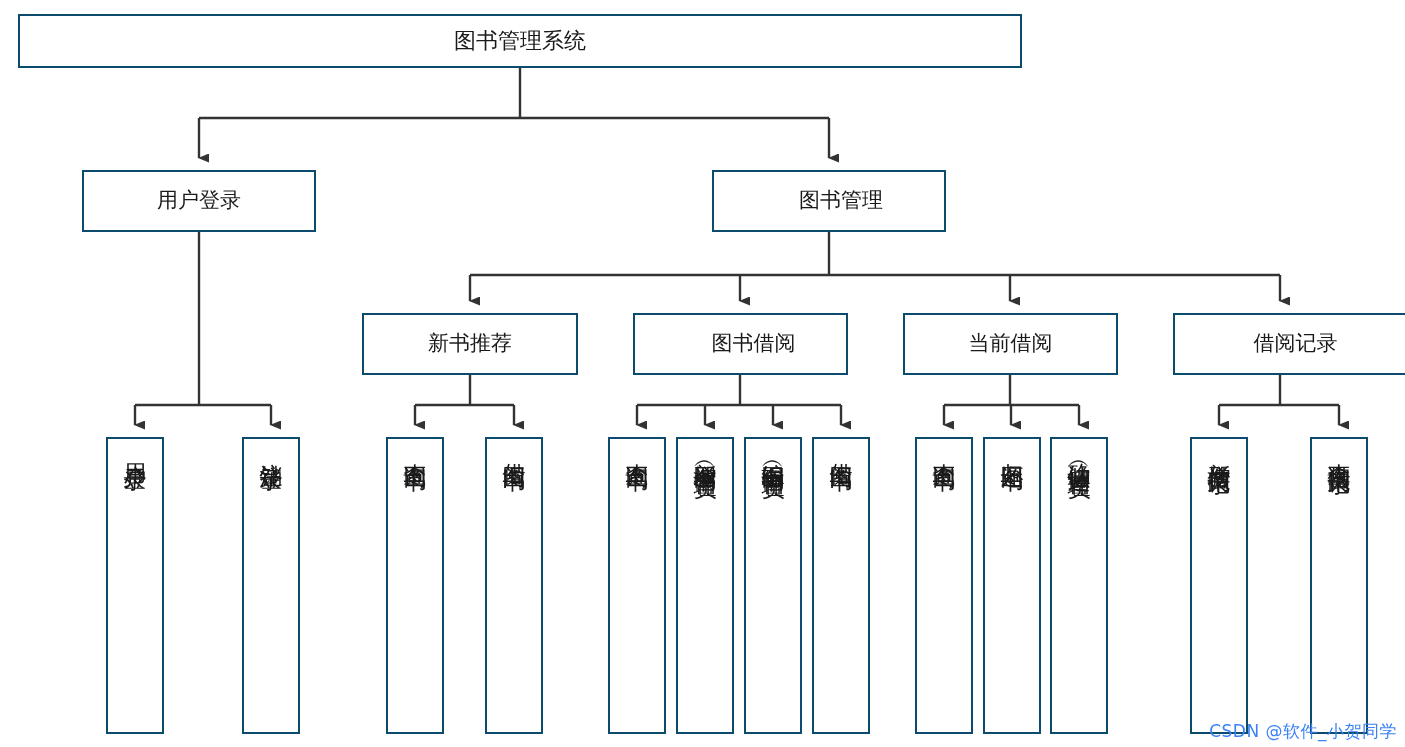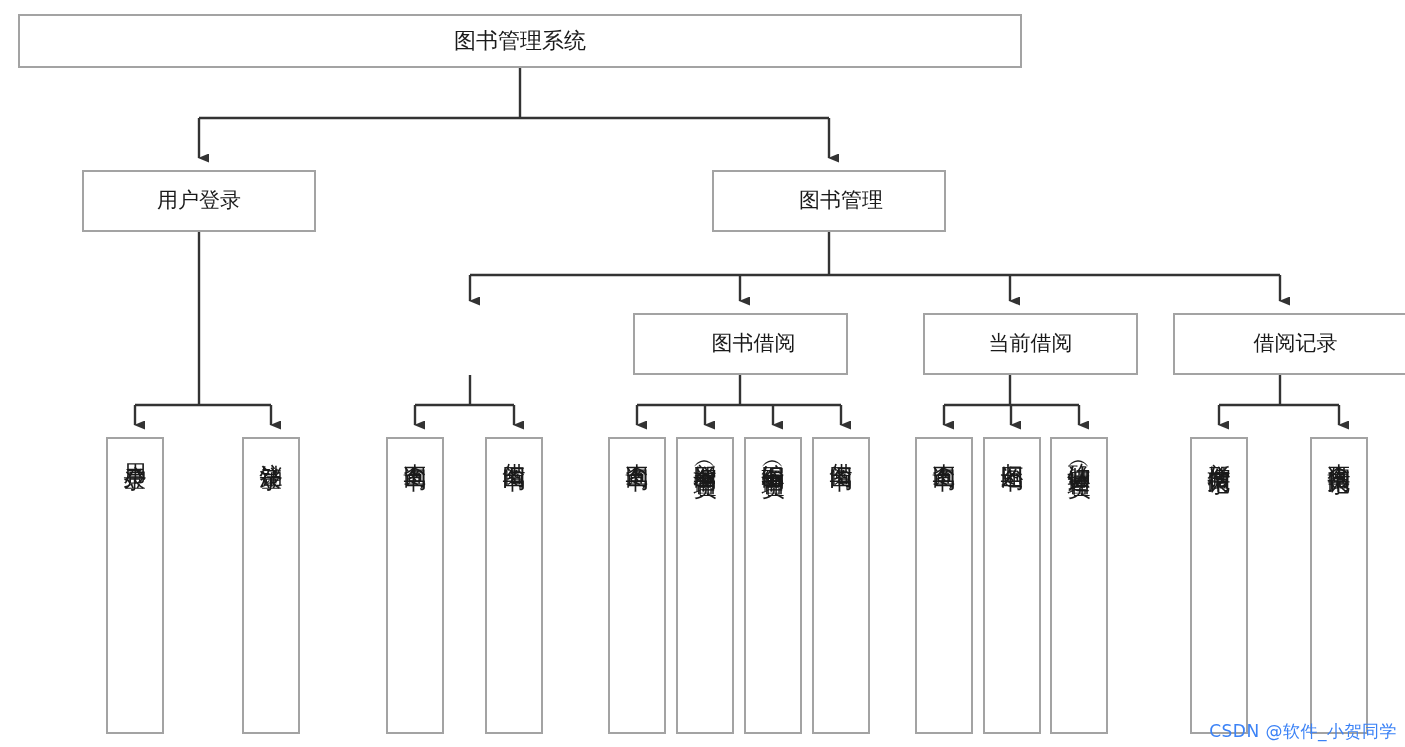--- a/index.html
+++ b/index.html
@@ -22,21 +22,21 @@
   svg.connector-layer {
     position: absolute;
     left: 0;
     top: 0;
     width: 1405px;
     height: 747px;
   }
   .node-box {
     position: absolute;
     box-sizing: border-box;
-    border: 2px solid #a3a3a3;
+    border: 2px solid #0c4a6e;
     background: #ffffff;
     display: flex;
     align-items: center;
     justify-content: center;
     overflow: hidden;
   }
   .node-label {
     color: #1a1a1a;
     text-align: center;
     line-height: 1.12;
@@ -132,24 +132,27 @@
     <span class="node-label">图书管理系统</span>
   </div>
 
   <div class="node-box horiz" style="left:82px; top:170px; width:234px; height:62px;">
     <span class="node-label">用户登录</span>
   </div>
   <div class="node-box horiz" style="left:712px; top:170px; width:234px; height:62px;padding-left:24px;">
     <span class="node-label">图书管理</span>
   </div>
 
+  <div class="node-box horiz" style="left:362px; top:313px; width:216px; height:62px;">
+    <span class="node-label">新书推荐</span>
+  </div>
   <div class="node-box horiz" style="left:633px; top:313px; width:215px; height:62px;padding-left:26px;">
     <span class="node-label">图书借阅</span>
   </div>
-  <div class="node-box horiz" style="left:903px; top:313px; width:215px; height:62px;margin-left:20px;">
+  <div class="node-box horiz" style="left:903px; top:313px; width:215px; height:62px;">
     <span class="node-label">当前借阅</span>
   </div>
   <div class="node-box horiz" style="left:1173px; top:313px; width:237px; height:62px;padding-left:8px;">
     <span class="node-label">借阅记录</span>
   </div>
 
   <div class="node-box vert" style="left:106px; top:437px; width:58px; height:297px;">
     <span class="node-label">用户登录</span>
   </div>
   <div class="node-box vert" style="left:242px; top:437px; width:58px; height:297px;">

